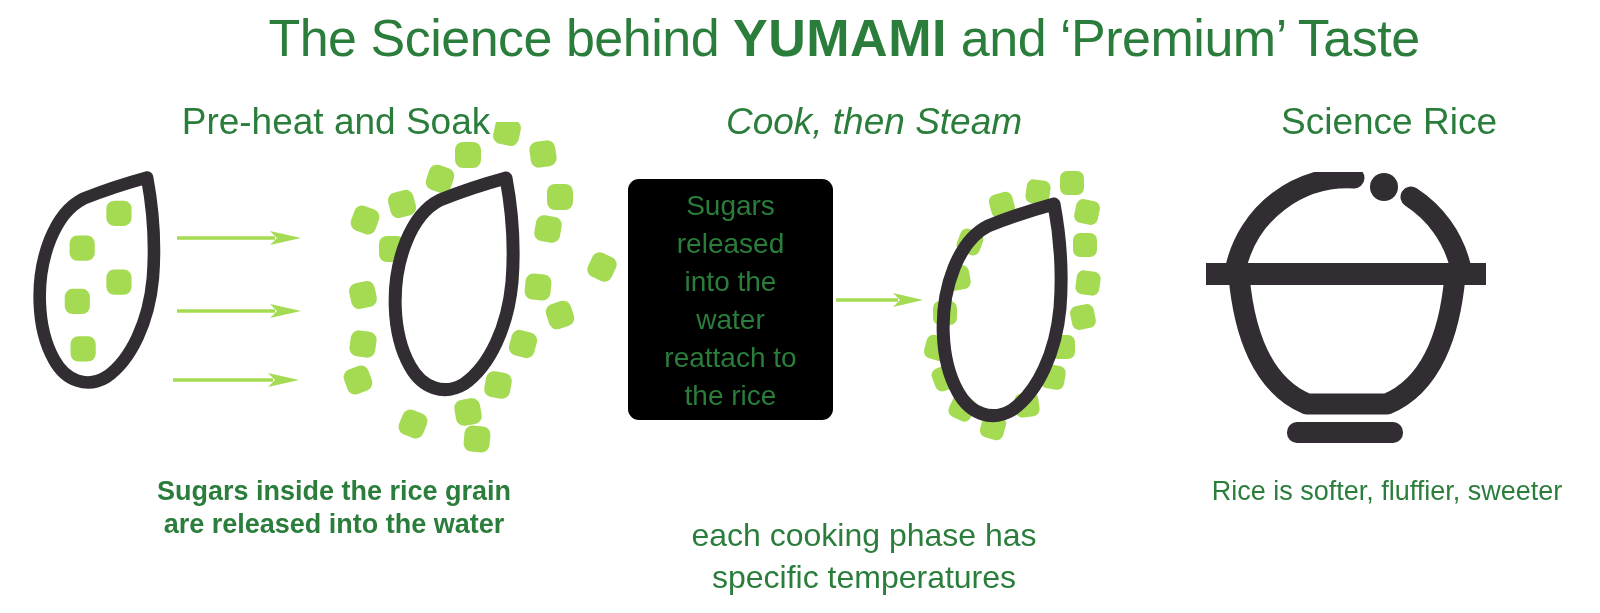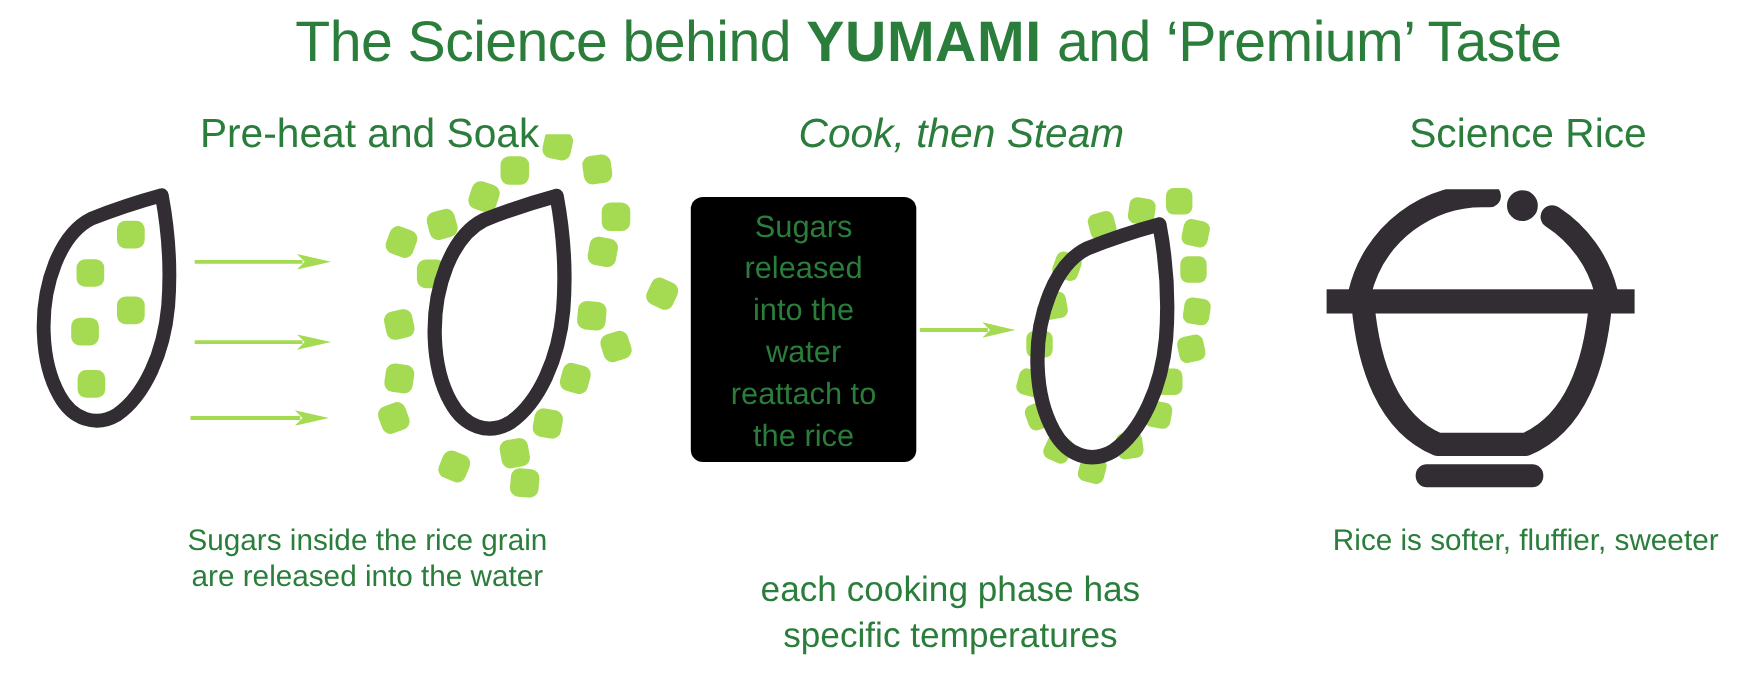--- a/index.html
+++ b/index.html
@@ -20,21 +20,21 @@
   .heading-2{left:630px;width:400px;font-style:italic;}
   .heading-3{left:1145px;width:400px;}
   .sugar-box{
     left:628px;top:179px;width:205px;height:241px;border-radius:11px;
     background:#000000;display:flex;align-items:flex-start;justify-content:center;
   }
   .sugar-box .box-text{
     margin-top:8px;font-size:28px;line-height:1.36;color:#2a7d3b;text-align:center;
   }
   .caption-main{font-size:27px;line-height:1.22;top:475px;}
-  .cap-1{left:30px;width:520px;}
+  .cap-1{left:30px;width:520px;font-weight:bold;}
   .cap-2{left:570px;width:500px;}
   .cap-3{left:1093px;width:500px;}
   .caption-sub{font-size:32px;line-height:1.32;top:514px;}
   svg{display:block;}
   .grain-stroke{fill:none;stroke:#312d33;stroke-width:13;stroke-linejoin:round;stroke-linecap:round;}
   .dot{fill:#a4db52;}
   .arrow-line{stroke:#a4db52;stroke-width:3.5;}
   .arrow-head{fill:#a4db52;}
   .bowl-stroke{fill:none;stroke:#312d33;stroke-width:21;stroke-linecap:round;stroke-linejoin:round;}
   .bowl-fill{fill:#312d33;}

